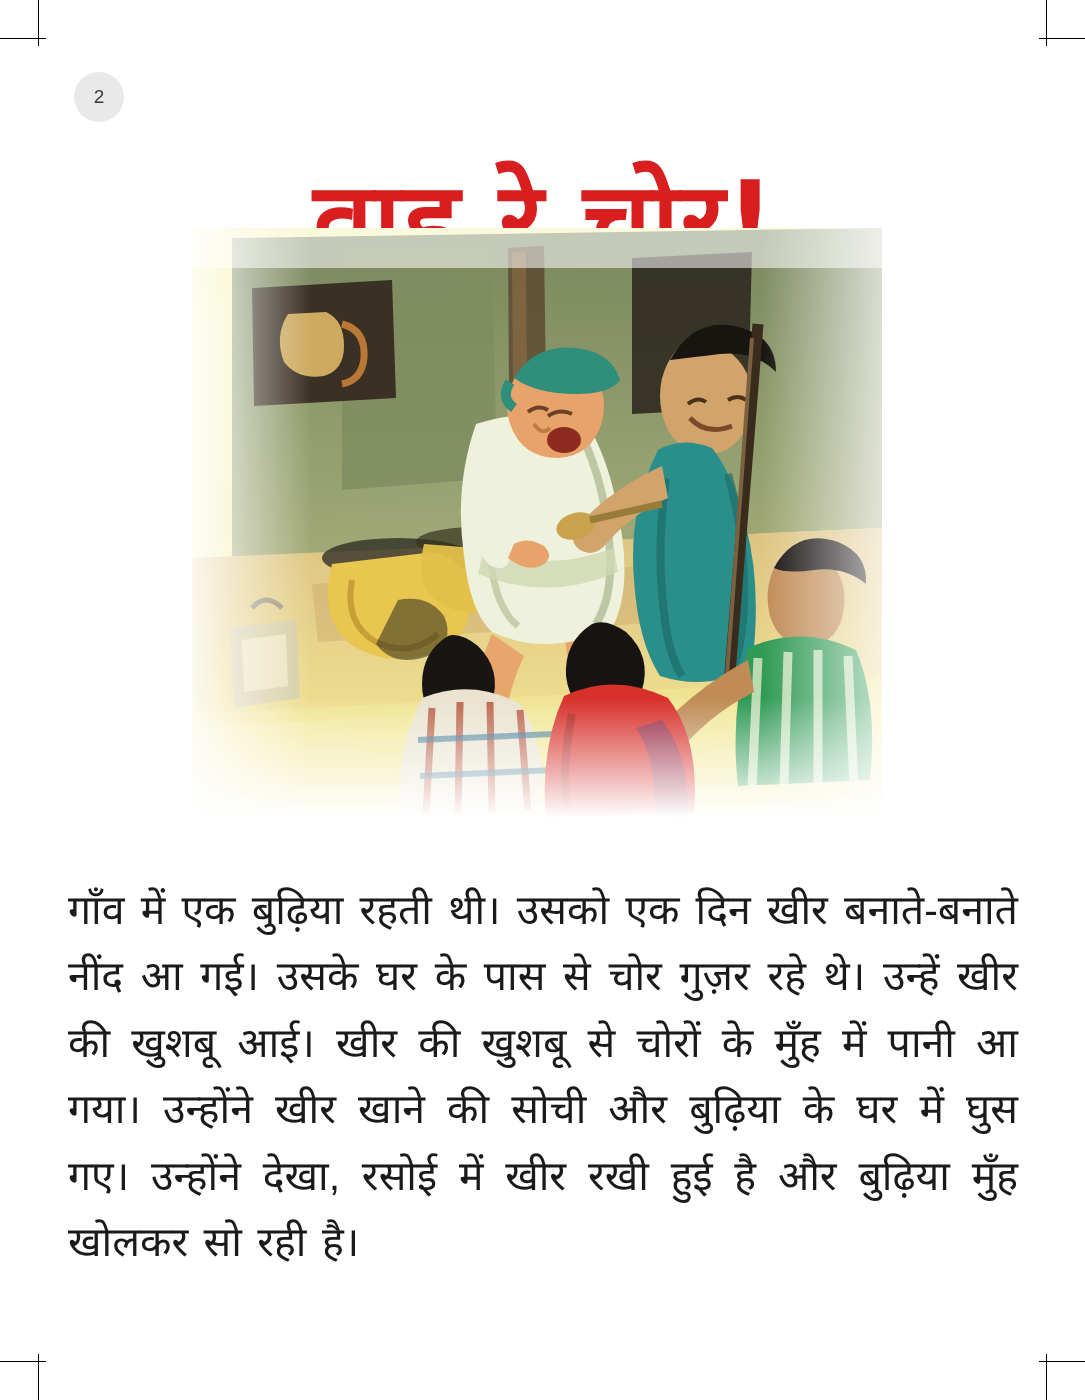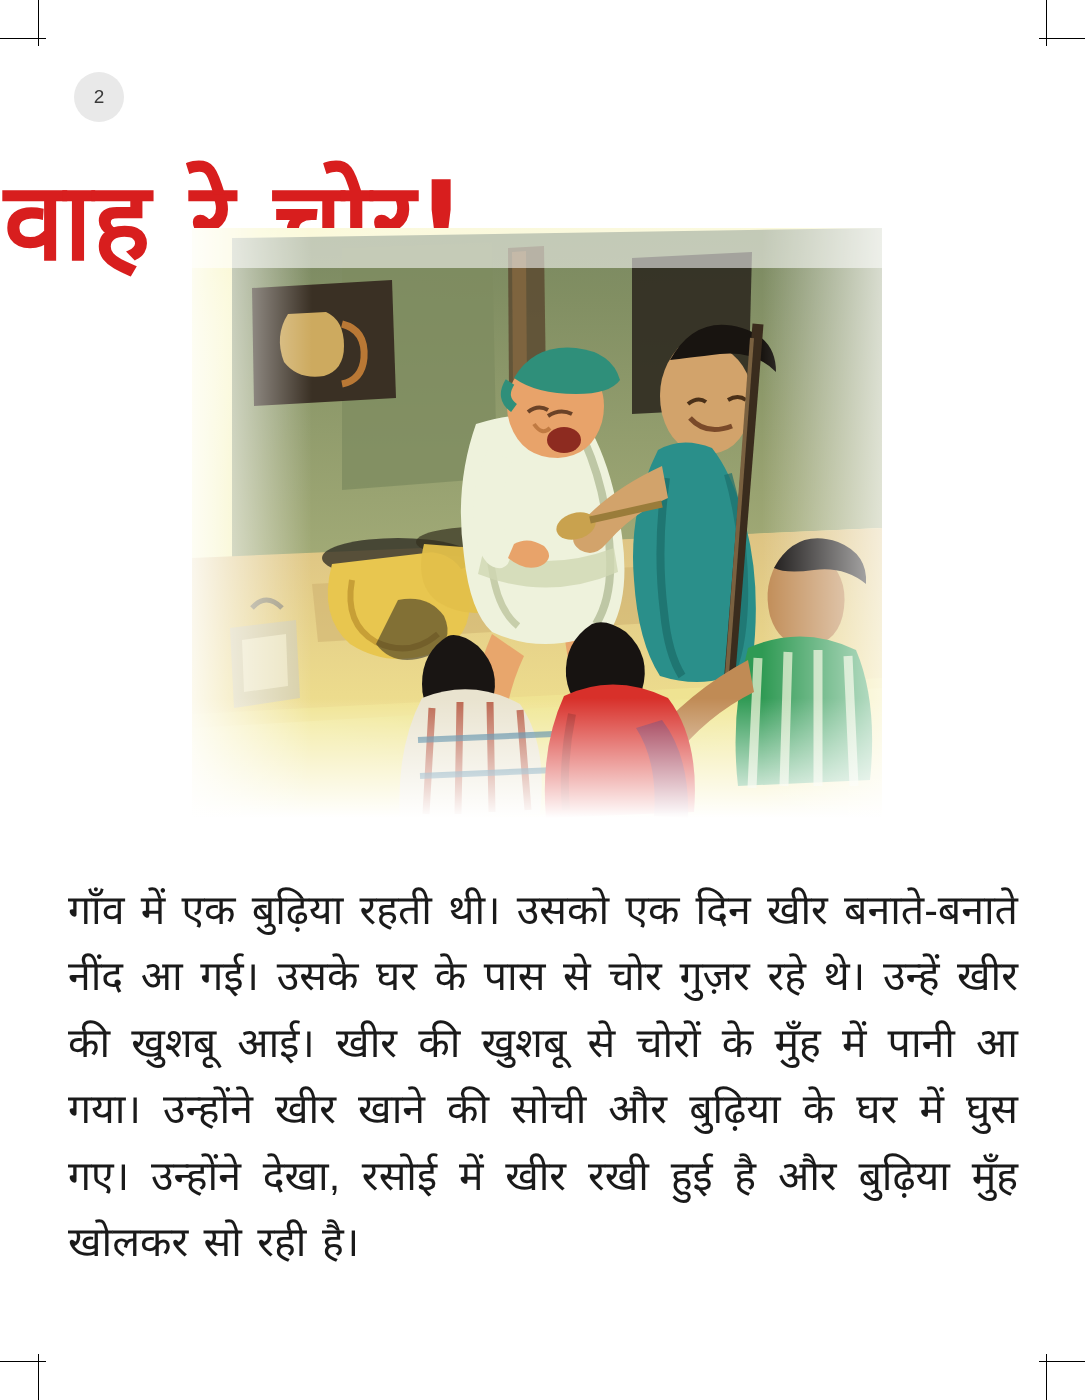--- a/index.html
+++ b/index.html
@@ -51,20 +51,21 @@
     justify-content: center;
     font-family: "Liberation Sans", sans-serif;
   }
 
   
   .title {
     position: absolute;
     left: 4px;
     right: 0;
     top: 96px;
+    text-align: center;
     color: #d81e1e;
     font-size: 108px;
     line-height: 1.0;
     font-weight: bold;
     font-family: "DejaVu Sans", sans-serif;
     letter-spacing: 1px;
   }
 
   
   .illustration {

